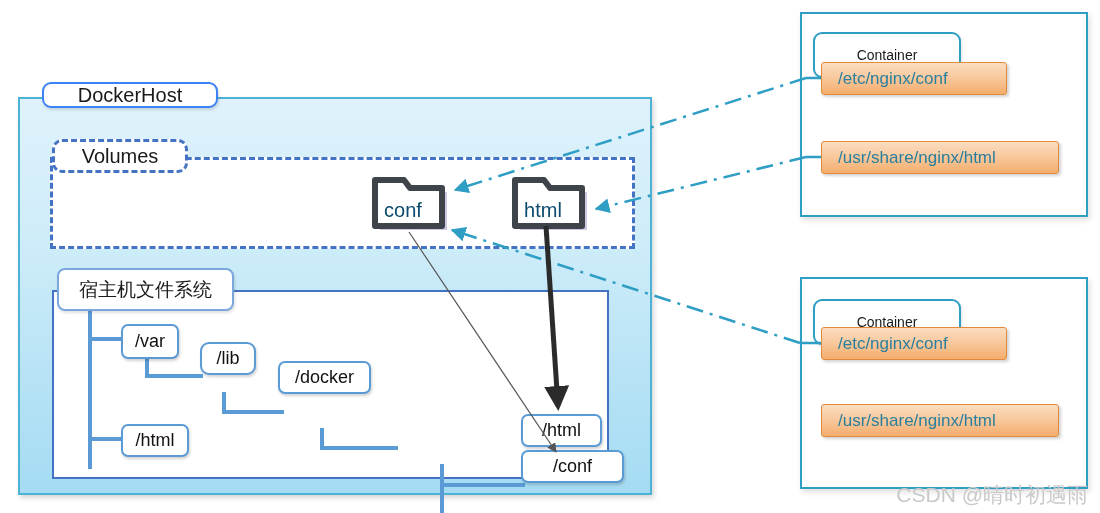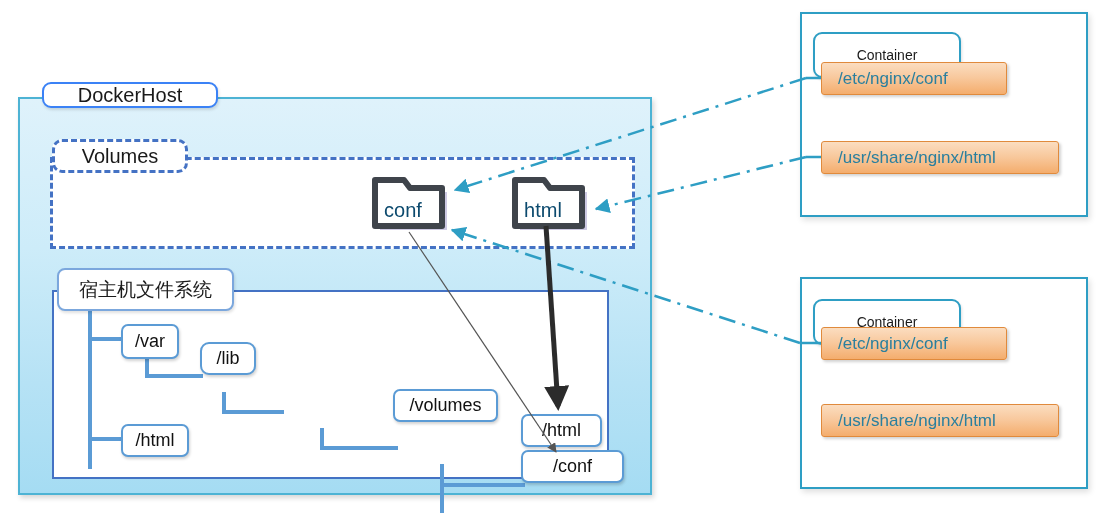--- a/index.html
+++ b/index.html
@@ -252,21 +252,21 @@
   <div class="tree-line" style="left:222px; top:410px; width:62px; height:4px;"></div>
 
   <div class="tree-line" style="left:320px; top:428px; width:4px;  height:22px;"></div>
   <div class="tree-line" style="left:320px; top:446px; width:78px; height:4px;"></div>
 
   <div class="tree-line" style="left:440px; top:464px; width:4px;  height:66px;"></div>
   <div class="tree-line" style="left:440px; top:483px; width:85px; height:4px;"></div>
 
   <div class="tree-node" style="left:121px; top:324px; width:58px;  height:35px;">/var</div>
   <div class="tree-node" style="left:200px; top:342px; width:56px;  height:33px;border-radius:9px;">/lib</div>
-  <div class="tree-node" style="left:393px; top:389px; width:105px; height:33px;">/volumes</div>
+  <div class="tree-node" style="left:278px; top:361px; width:93px;  height:33px;">/docker</div>
   <div class="tree-node" style="left:521px; top:414px; width:81px;  height:33px;text-align:center;">/html</div>
   <div class="tree-node" style="left:521px; top:450px; width:103px;  height:33px;">/conf</div>
   <div class="tree-node" style="left:121px; top:424px; width:68px;  height:33px;">/html</div>
 
   <div id="container1-panel" class="container-panel"></div>
   <div id="container1-tab" class="panel-tab container-tab">Container</div>
   <div id="c1-chip-conf" class="path-chip chip-conf">/etc/nginx/conf</div>
   <div id="c1-chip-html" class="path-chip chip-html">/usr/share/nginx/html</div>
 
   <div id="container2-panel" class="container-panel"></div>
@@ -305,14 +305,15 @@
 
     <g>
       <path d="M 409 232 L 556 452" stroke="#555555" stroke-width="1.2" fill="none" marker-end="url(#dark-arrow-thin)"></path>
     </g>
 
     <g>
       <path d="M 546 226 L 558 406" stroke="#2b2b2b" stroke-width="5" fill="none" marker-end="url(#dark-arrow-thick)"></path>
     </g>
   </svg>
 
+  <div id="watermark">CSDN @晴时初遇雨</div>
 
 </div>
 
 </body></html>

